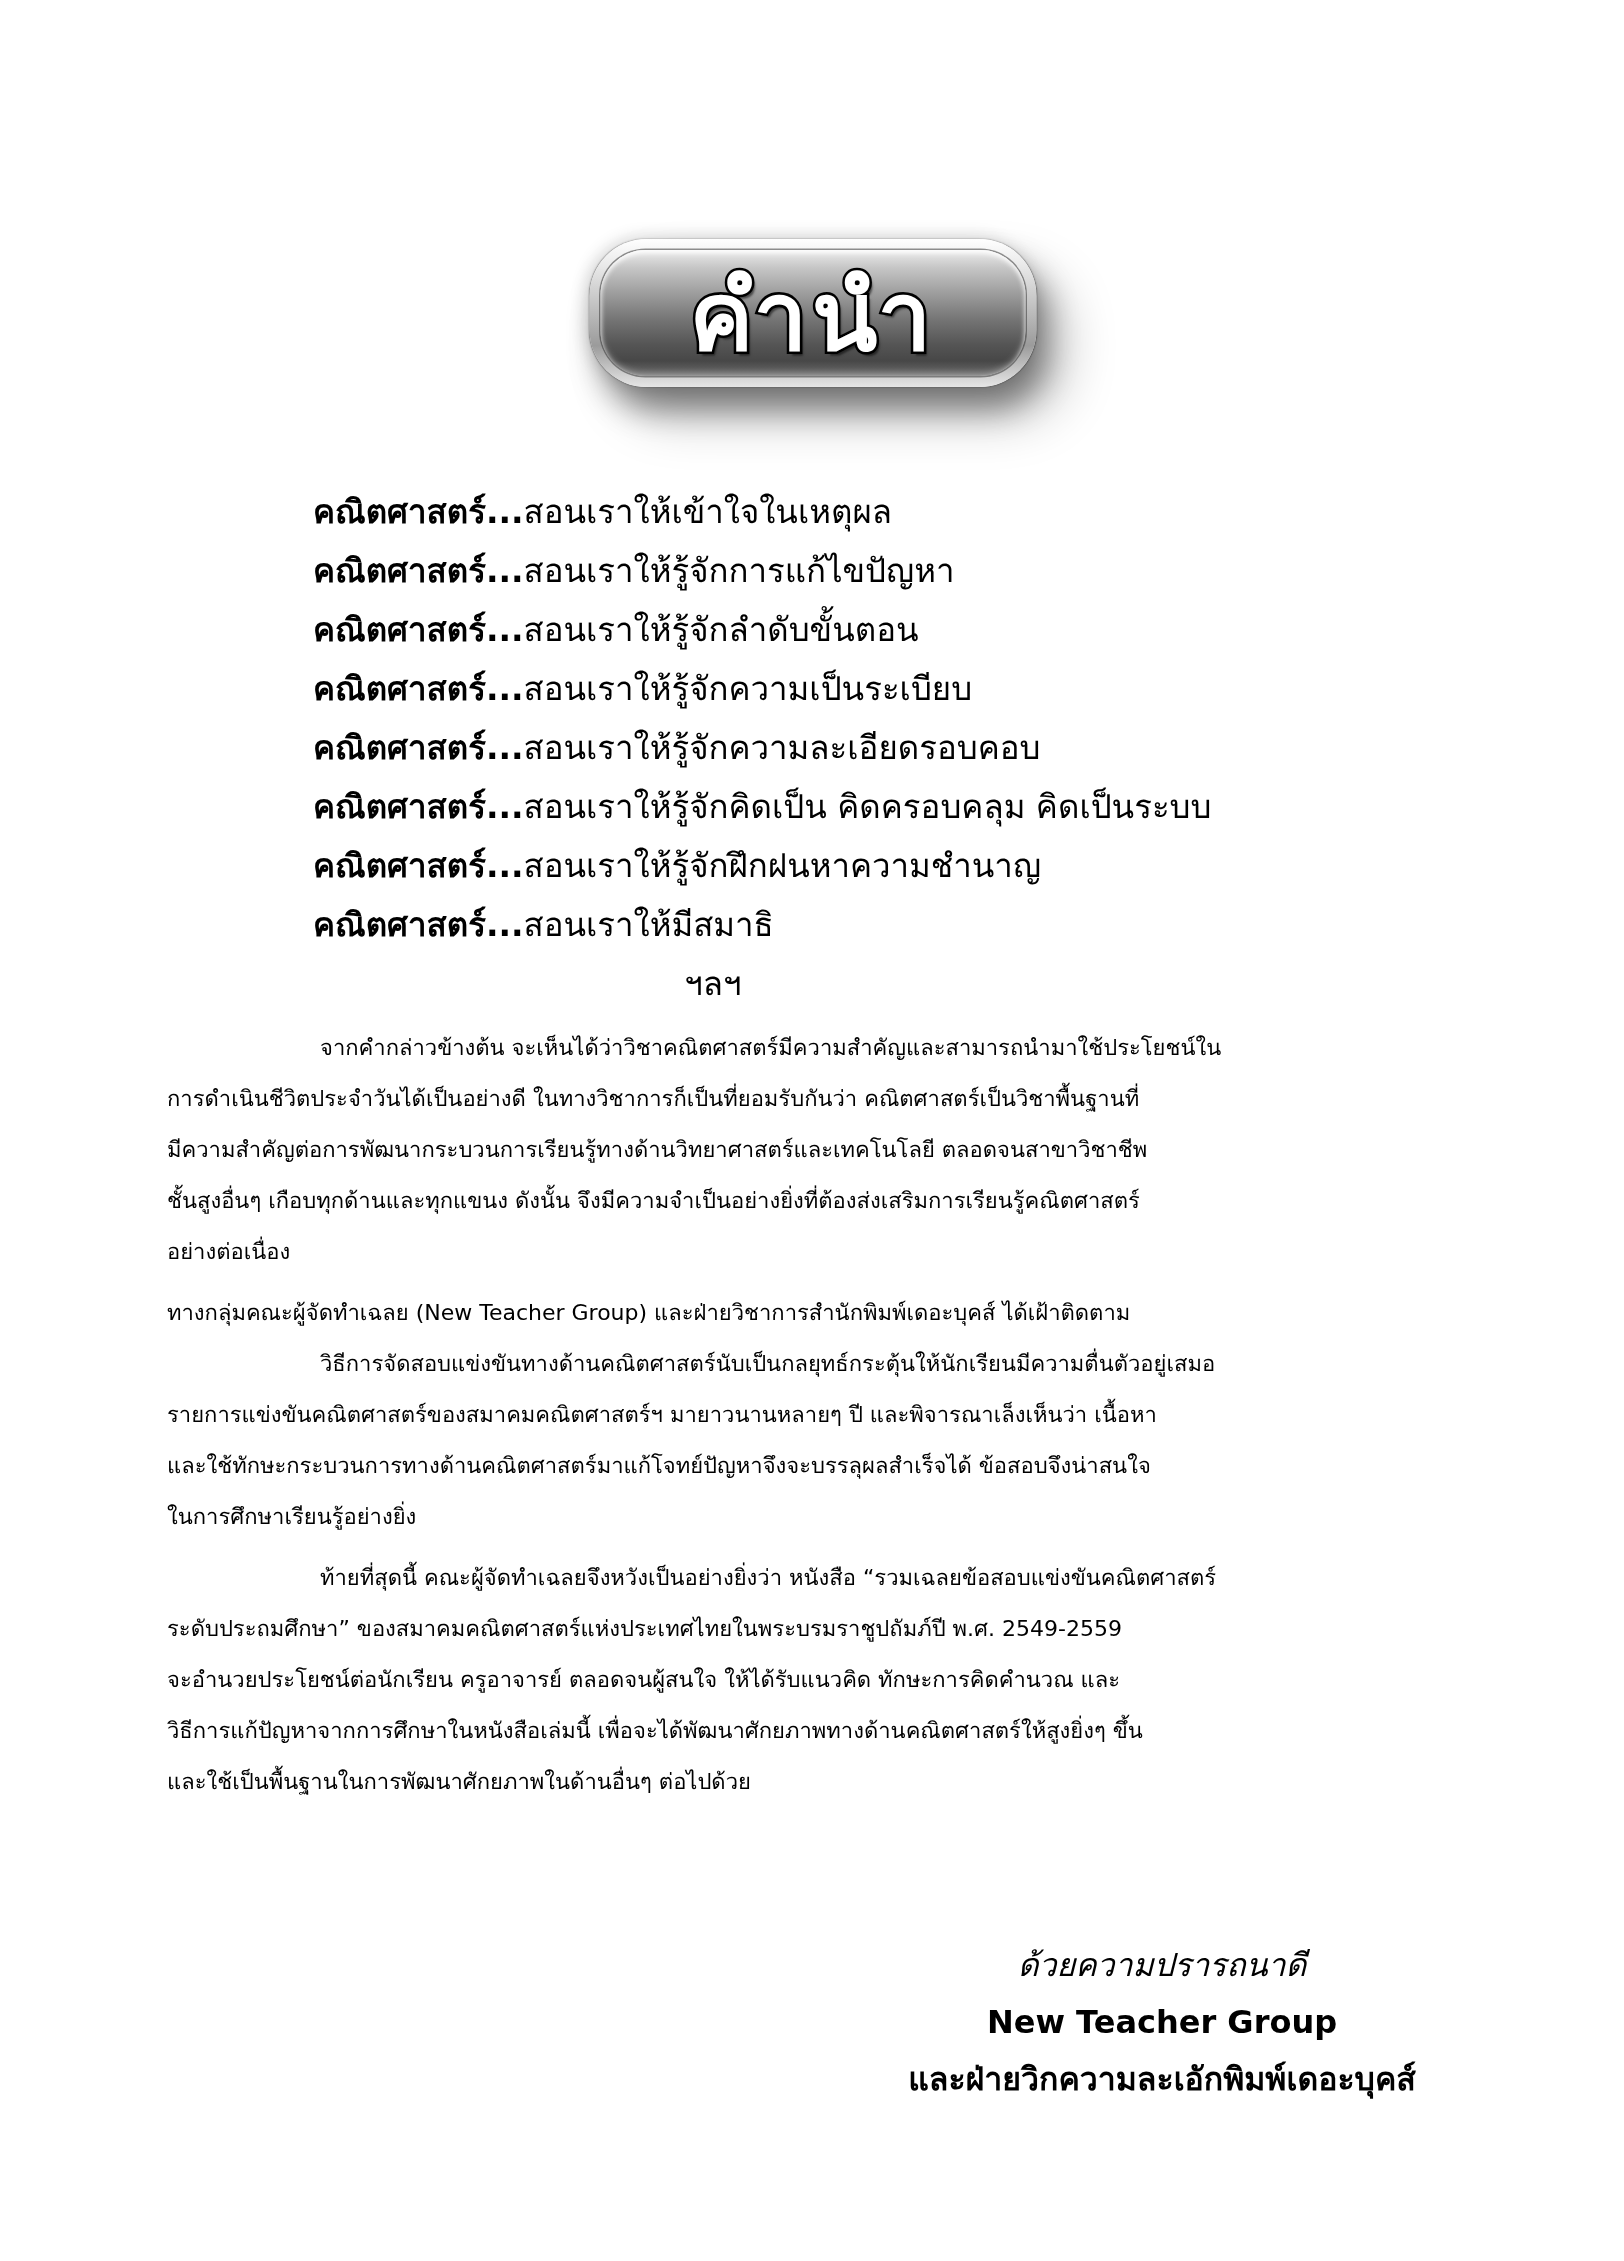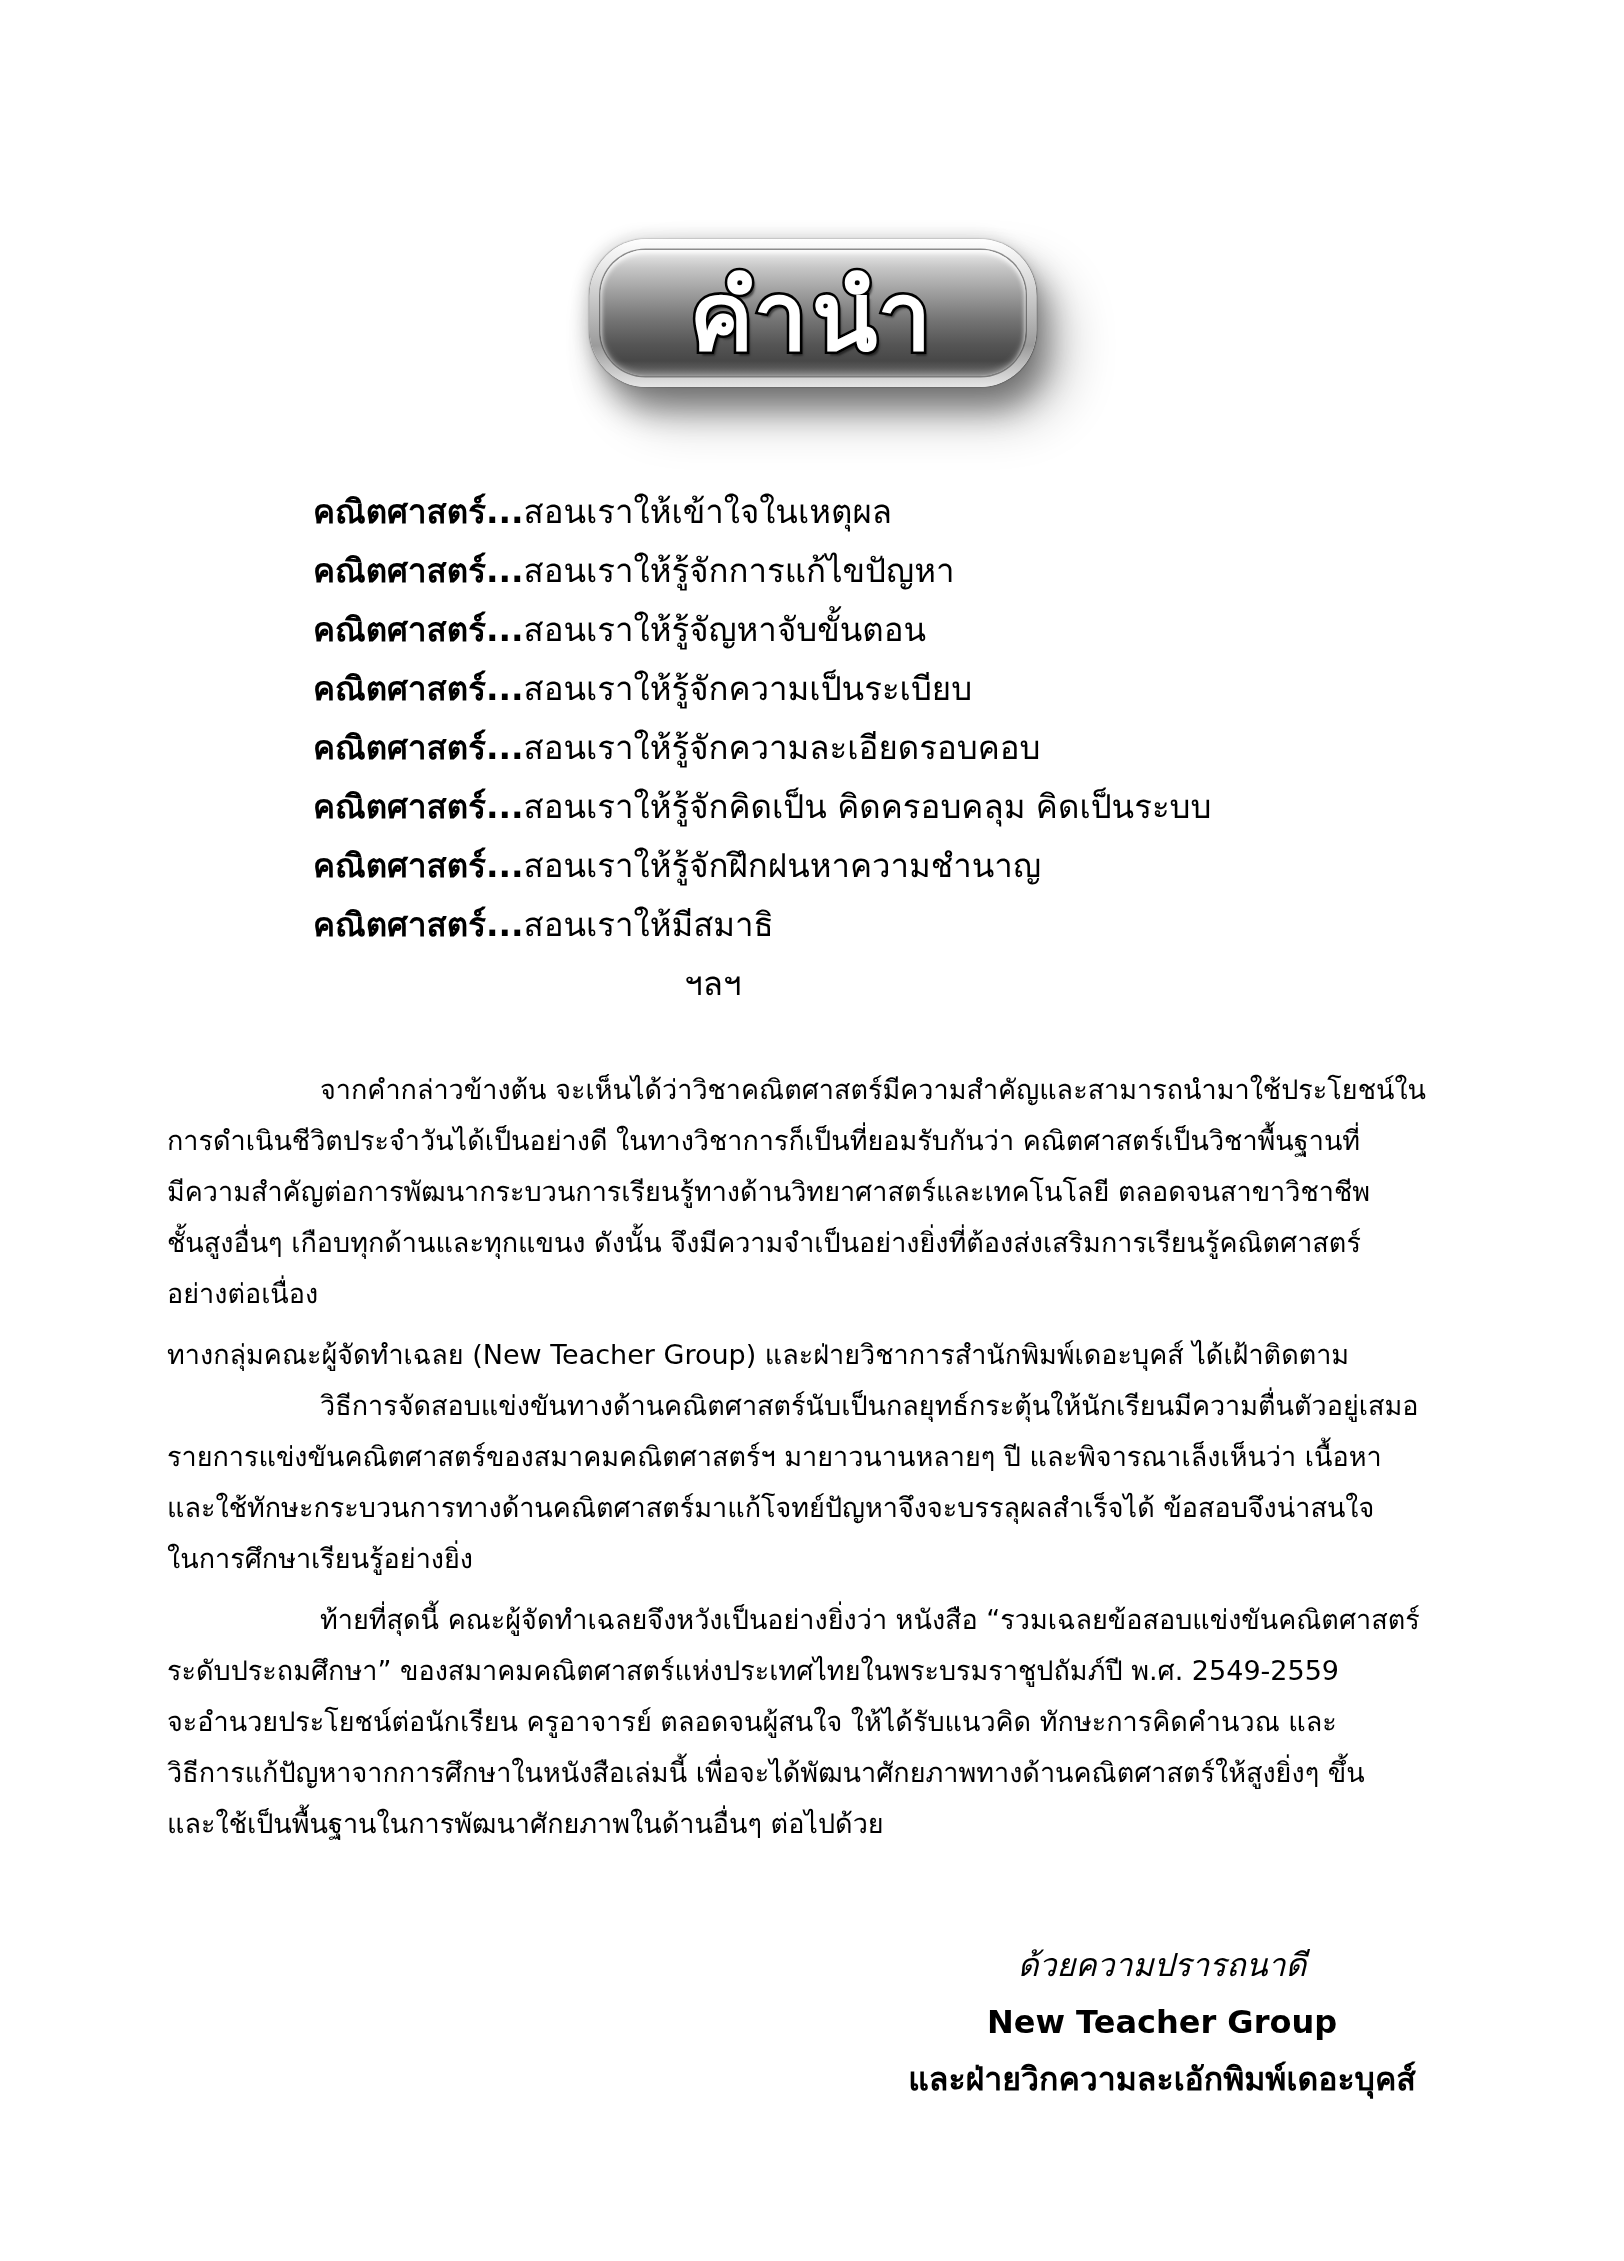--- a/index.html
+++ b/index.html
@@ -87,23 +87,23 @@
     line-height: 59px;
     width: 800px;
     text-align: center;
     font-size: 33px;
   }
 
   
   .bodytext {
     position: absolute;
     left: 167px;
-    top: 1064px;
+    top: 1022px;
     width: 1291px;
-    font-size: 27px;
+    font-size: 22px;
   }
   .para { margin: 0 0 10.2px 0; }
   .pline {
     height: 51px;
     line-height: 51px;
     white-space: nowrap;
   }
   .indent { padding-left: 153px; }
   .bold-seg { font-weight: normal; }
 
@@ -136,21 +136,21 @@
   </div>
 
   <div class="quote-list">
     <div class="quote-line">
       <span class="q-prefix">คณิตศาสตร์...</span><span class="q-text">สอนเราให้เข้าใจในเหตุผล</span>
     </div>
     <div class="quote-line">
       <span class="q-prefix">คณิตศาสตร์...</span><span class="q-text">สอนเราให้รู้จักการแก้ไขปัญหา</span>
     </div>
     <div class="quote-line">
-      <span class="q-prefix">คณิตศาสตร์...</span><span class="q-text">สอนเราให้รู้จัญหาจับขั้นตอน</span>
+      <span class="q-prefix">คณิตศาสตร์...</span><span class="q-text">สอนเราให้รู้จักลำดับขั้นตอน</span>
     </div>
     <div class="quote-line">
       <span class="q-prefix">คณิตศาสตร์...</span><span class="q-text">สอนเราให้รู้จักความเป็นระเบียบ</span>
     </div>
     <div class="quote-line">
       <span class="q-prefix">คณิตศาสตร์...</span><span class="q-text">สอนเราให้รู้จักความละเอียดรอบคอบ</span>
     </div>
     <div class="quote-line">
       <span class="q-prefix">คณิตศาสตร์...</span><span class="q-text">สอนเราให้รู้จักคิดเป็น คิดครอบคลุม คิดเป็นระบบ</span>
     </div>

